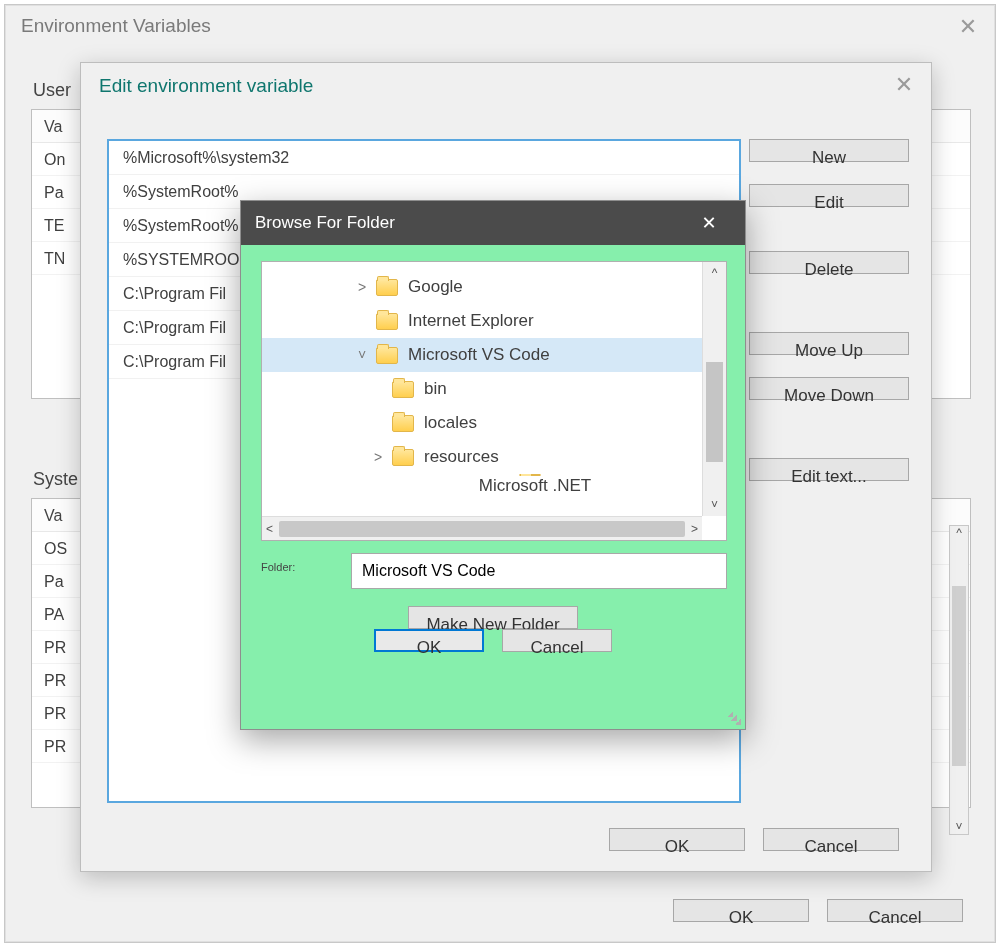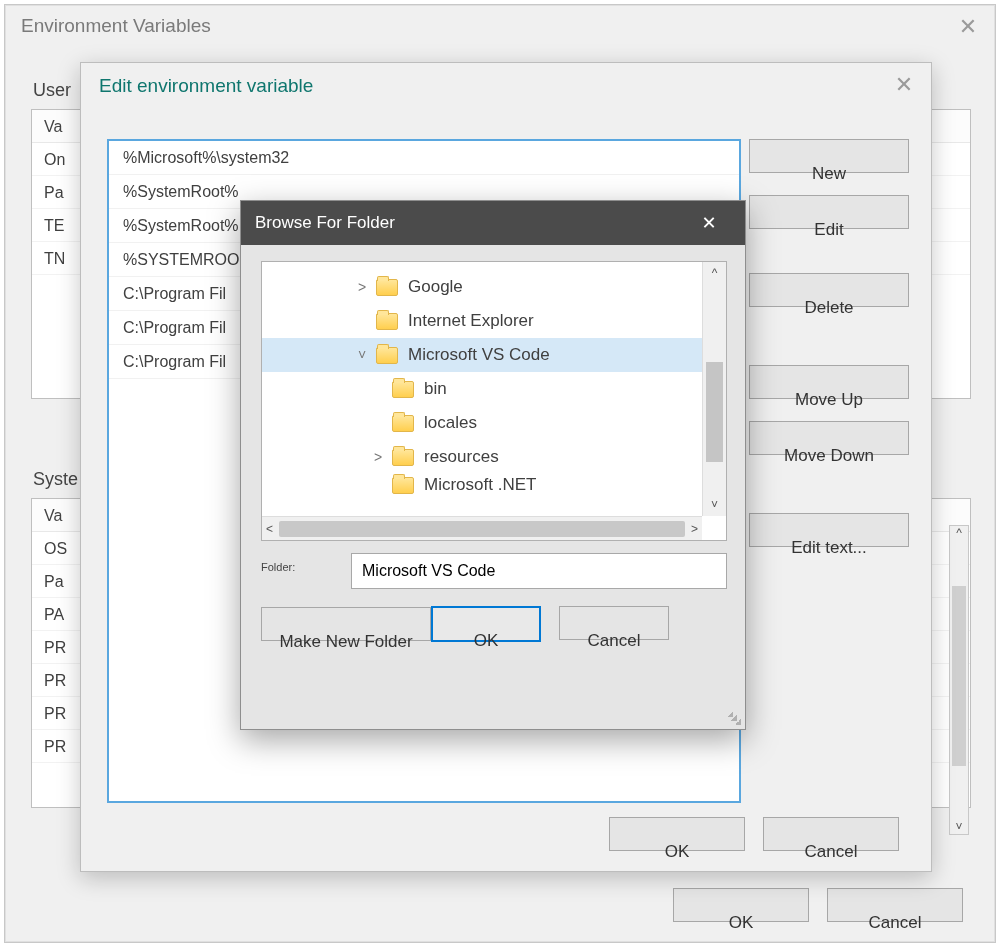--- a/index.html
+++ b/index.html
@@ -100,21 +100,21 @@
     display: flex;
     gap: 18px;
   }
   .btn {
     min-width: 136px;
     height: 23px;
     background: #e5e5e5;
     border: 1px solid #a7a7a7;
     color: #333;
     font-size: 17px;
-    padding: 16px 12px;
+    padding: 0 12px;
     text-align: center;
     line-height: 36px;
     cursor: pointer;
   }
   .btn.primary {
     background:#e9e9e9;
     border:2px solid #0078d4;
     line-height:34px;
   }
 
@@ -162,21 +162,21 @@
   }
   .side-btns .btn { width: 160px; }
   .gap-s { height: 22px; }
   .gap-m { height: 58px; }
 
   
   .browse-dialog {
     position: absolute;
     left: 240px; top: 200px;
     width: 506px; height: 530px;
-    background: #e5e5e5;
+    background: #86efac;
     border: 1px solid #8e8e8e;
     box-shadow: 0 10px 30px rgba(0,0,0,.35);
   }
   .titlebar {
     height: 44px;
     background: #4b4b4b;
     color: #fff;
     font-size: 17px;
     line-height: 44px;
     padding: 0 14px;
@@ -254,21 +254,21 @@
     position:absolute; left:110px; top:352px;
     width:376px; height:36px;
     border:1px solid #a8a8a8;
     background:#fff;
     padding:0 10px;
     font-size:16px;
   }
 
   .browse-buttons {
     position:absolute; left:20px; right:20px; top:405px;
-    display:flex; justify-content:flex-start; align-items:center;
+    display:flex; justify-content:flex-end; align-items:center;flex-direction:column;
   }
   .browse-buttons .right { display:flex; gap:18px; }
   .resize-grip {
     position:absolute; right:4px; bottom:4px;
     width:14px; height:14px;
     background:
       linear-gradient(135deg, transparent 50%, #b0b0b0 50%) 0 0/6px 6px,
       linear-gradient(135deg, transparent 50%, #b0b0b0 50%) 4px 4px/6px 6px,
       linear-gradient(135deg, transparent 50%, #b0b0b0 50%) 8px 8px/6px 6px;
     background-repeat:no-repeat;
@@ -382,21 +382,21 @@
         <div class="node depth2">
           <span class="exp"></span>
           <span class="folder-icon"></span>
           <span>locales</span>
         </div>
         <div class="node depth2">
           <span class="exp">&gt;</span>
           <span class="folder-icon"></span>
           <span>resources</span>
         </div>
-        <div class="node depth2" style="height: 22px; overflow: hidden;">
+        <div class="node depth2" style="height: 22px; overflow: hidden; flex-direction: column;">
           <span class="exp"></span>
           <span class="folder-icon"></span>
           <span>Microsoft .NET</span>
         </div>
       </div>
     <div class="tree-vscroll">
       <div class="arrow">^</div>
       <div class="thumb"></div>
       <div class="arrow" style="position:absolute;bottom:0;left:0;right:0;">˅</div>
     </div>

